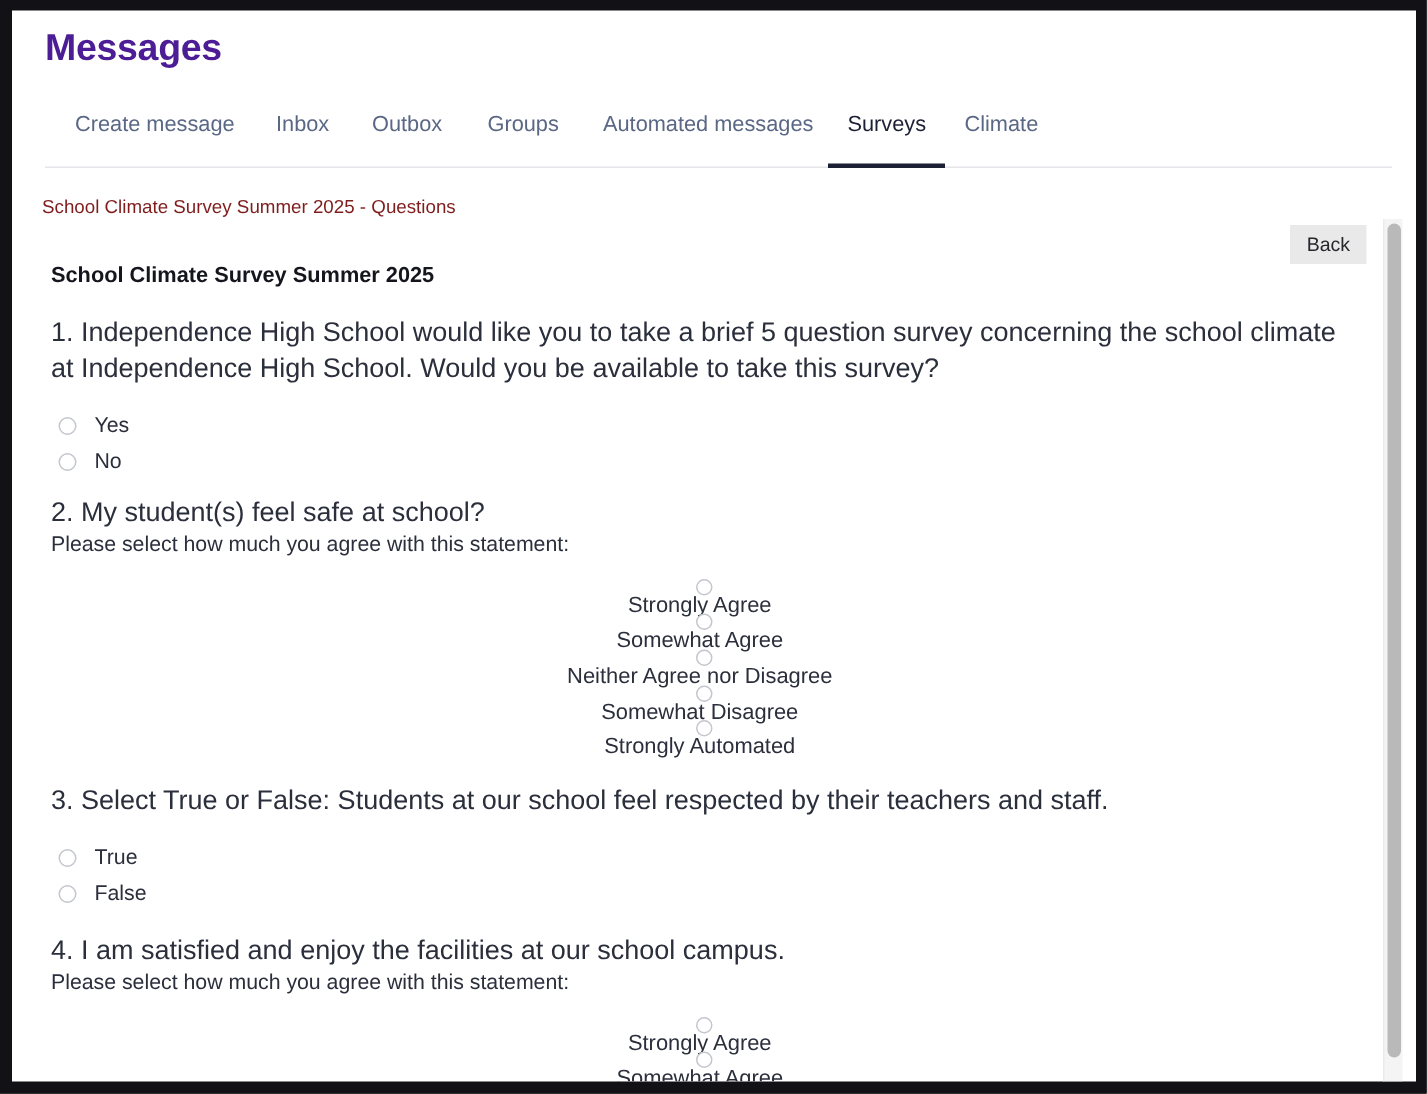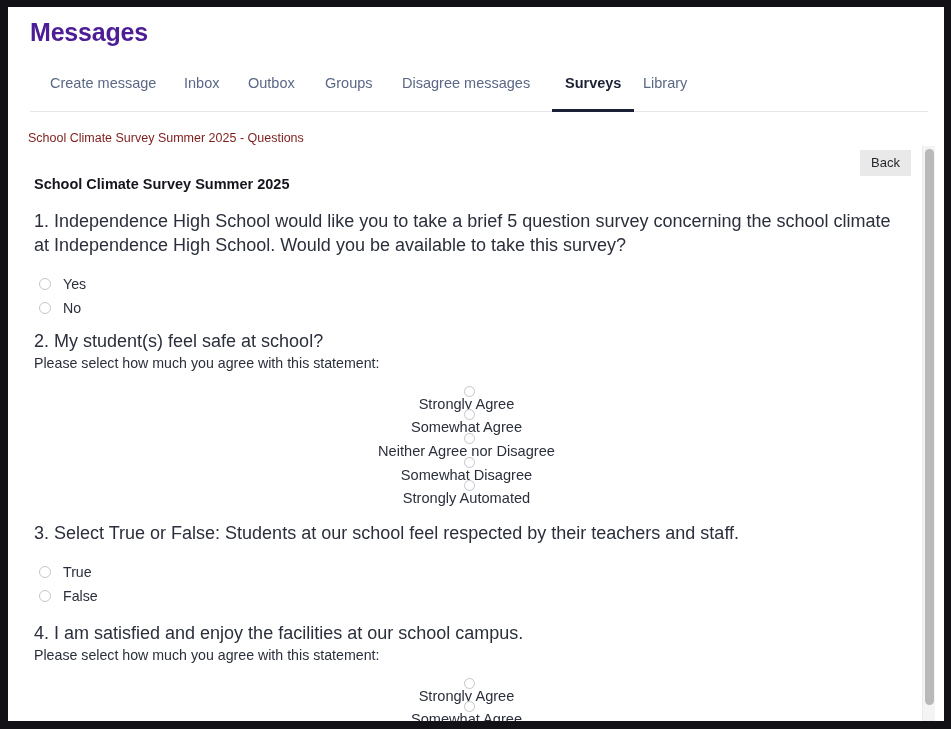--- a/index.html
+++ b/index.html
@@ -64,21 +64,21 @@
     position: absolute;
     top: 0;
     height: 37px;
     font-size: 14.5px;
     color: #5a6885;
     white-space: nowrap;
     cursor: pointer;
   }
   .tab.active {
     color: #1b2034;
-    font-weight: bold;
+    font-weight: normal;
   }
   .tab .tab-underline {
     position: absolute;
     left: -13px;
     right: -13px;
     bottom: 0;
     height: 3px;
     background: #1b2034;
   }
 
@@ -204,23 +204,23 @@
   <div id="page">
 
     <div id="page-title">Messages</div>
 
     <div id="tabbar">
       <div id="tab-divider"></div>
     <div class="tab" style="left: 20px;"><span>Create message</span></div>
         <div class="tab" style="left: 154px;"><span>Inbox</span></div>
         <div class="tab" style="left: 218px;"><span>Outbox</span></div>
         <div class="tab" style="left: 295px;"><span>Groups</span></div>
-        <div class="tab" style="left: 372px;"><span>Disagree messages</span></div>
+        <div class="tab" style="left: 372px;"><span>Automated messages</span></div>
         <div class="tab active" style="left: 535px;"><span>Surveys</span><span class="tab-underline"></span></div>
-        <div class="tab" style="left: 613px;"><span>Library</span></div>
+        <div class="tab" style="left: 613px;"><span>Climate</span></div>
       </div>
 
     <div id="breadcrumb">School Climate Survey Summer 2025 - Questions</div>
 
     <button id="back-button">Back</button>
 
     <div id="scroll-area">
       <div id="scroll-content">
         <div id="survey-title">School Climate Survey Summer 2025</div>
       <div class="question" style="top: 70px;">

